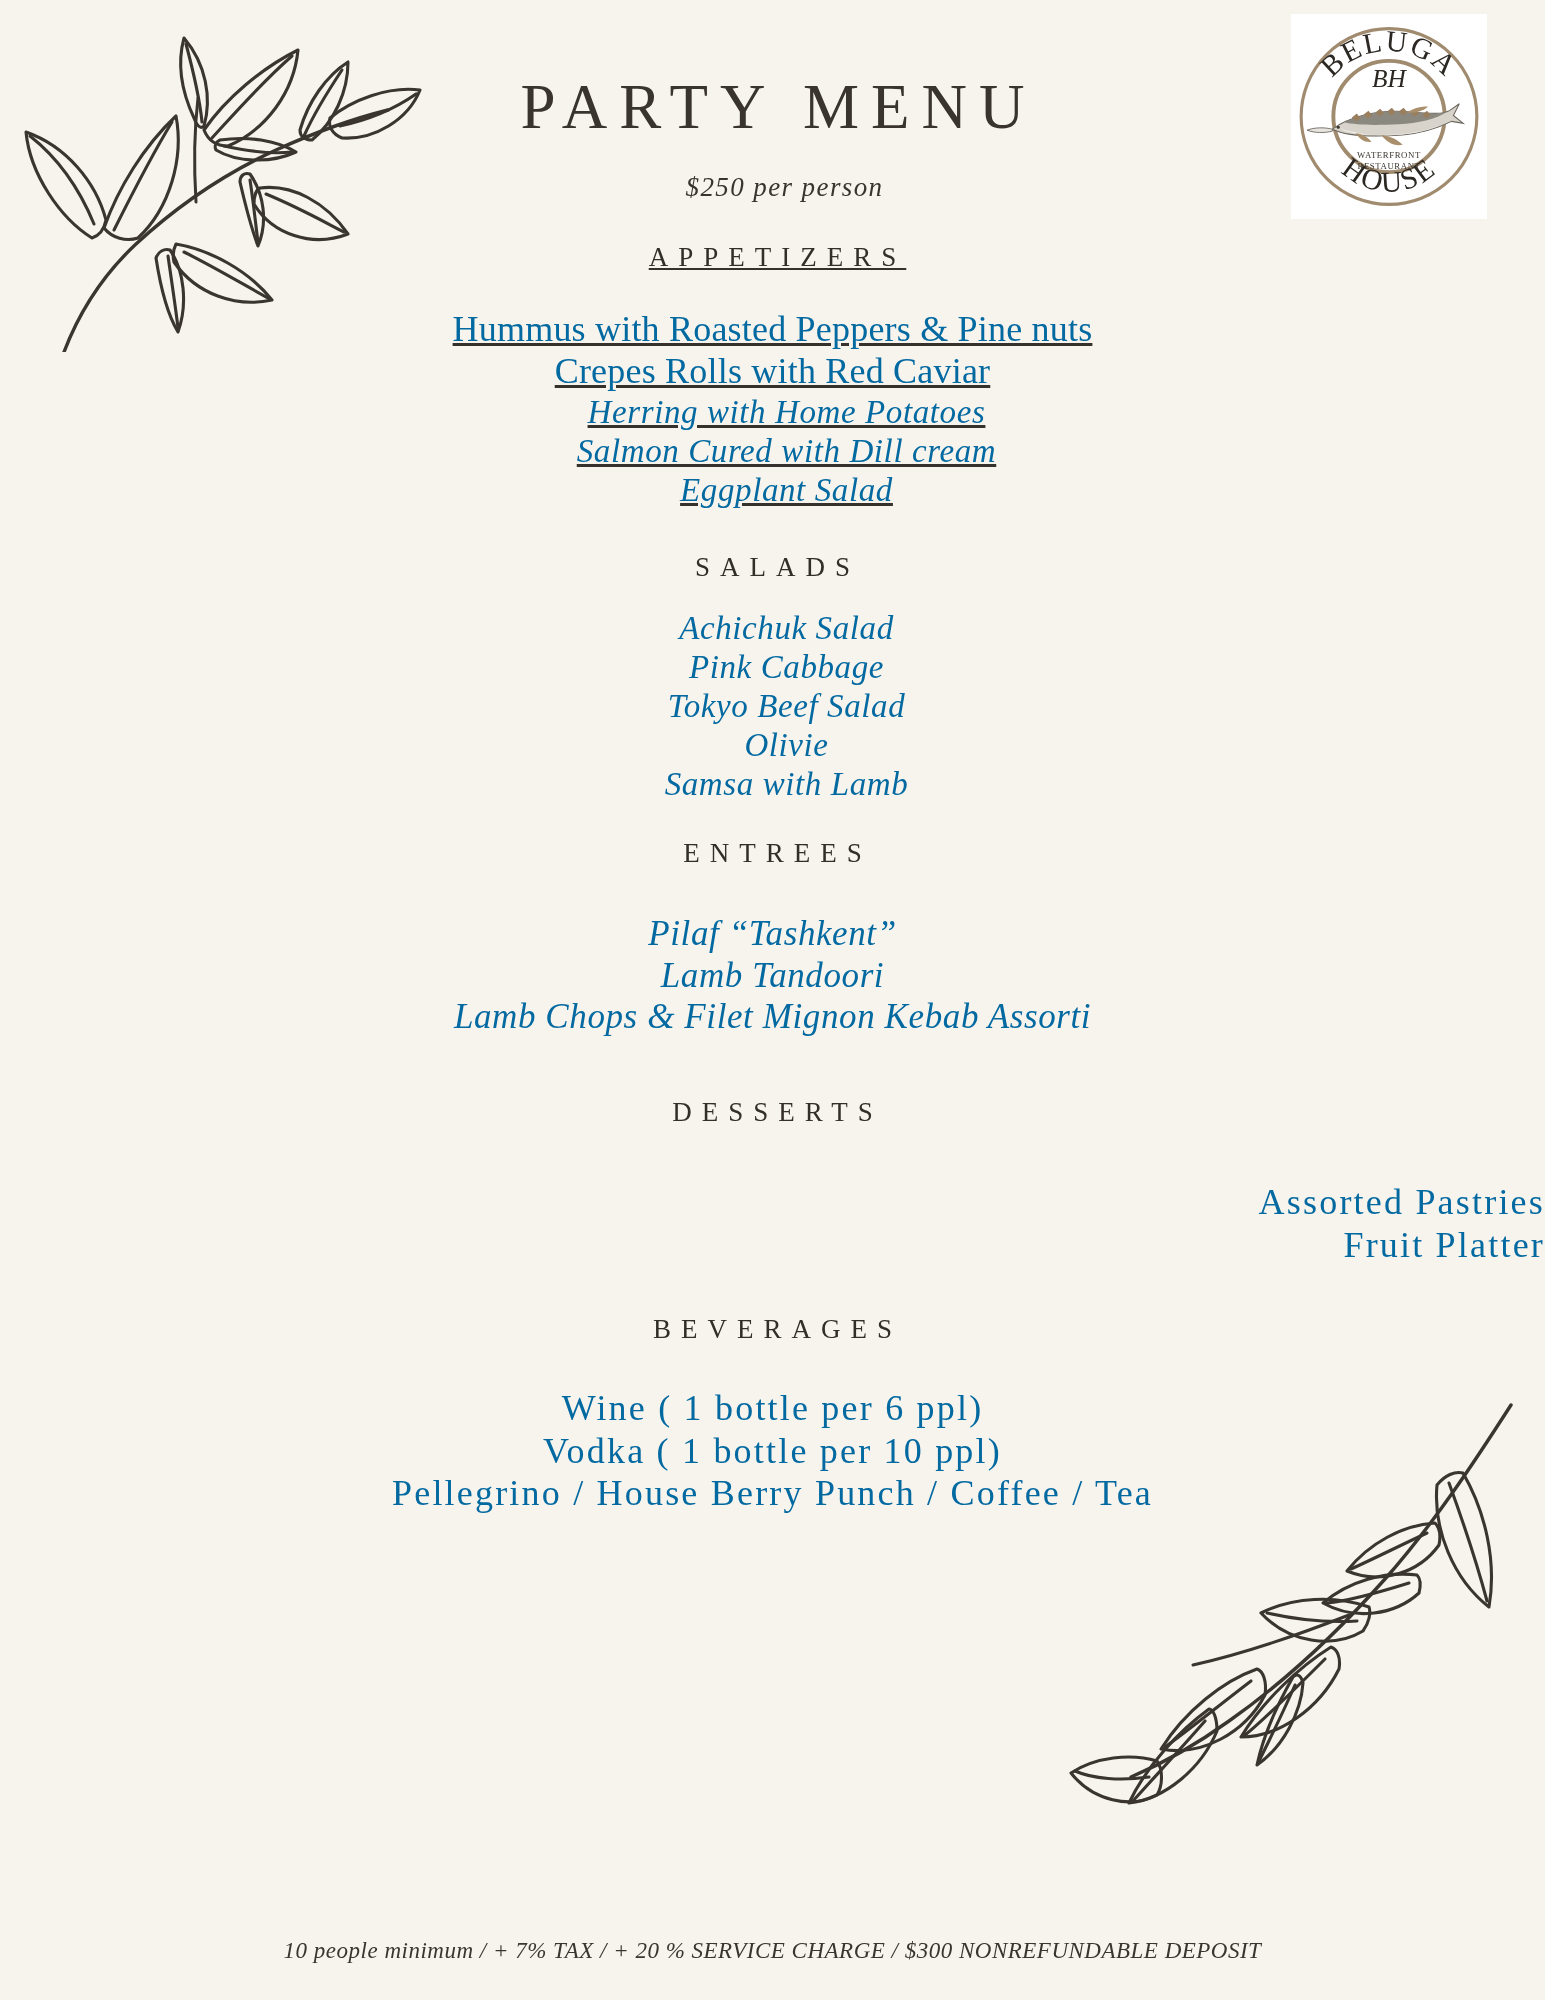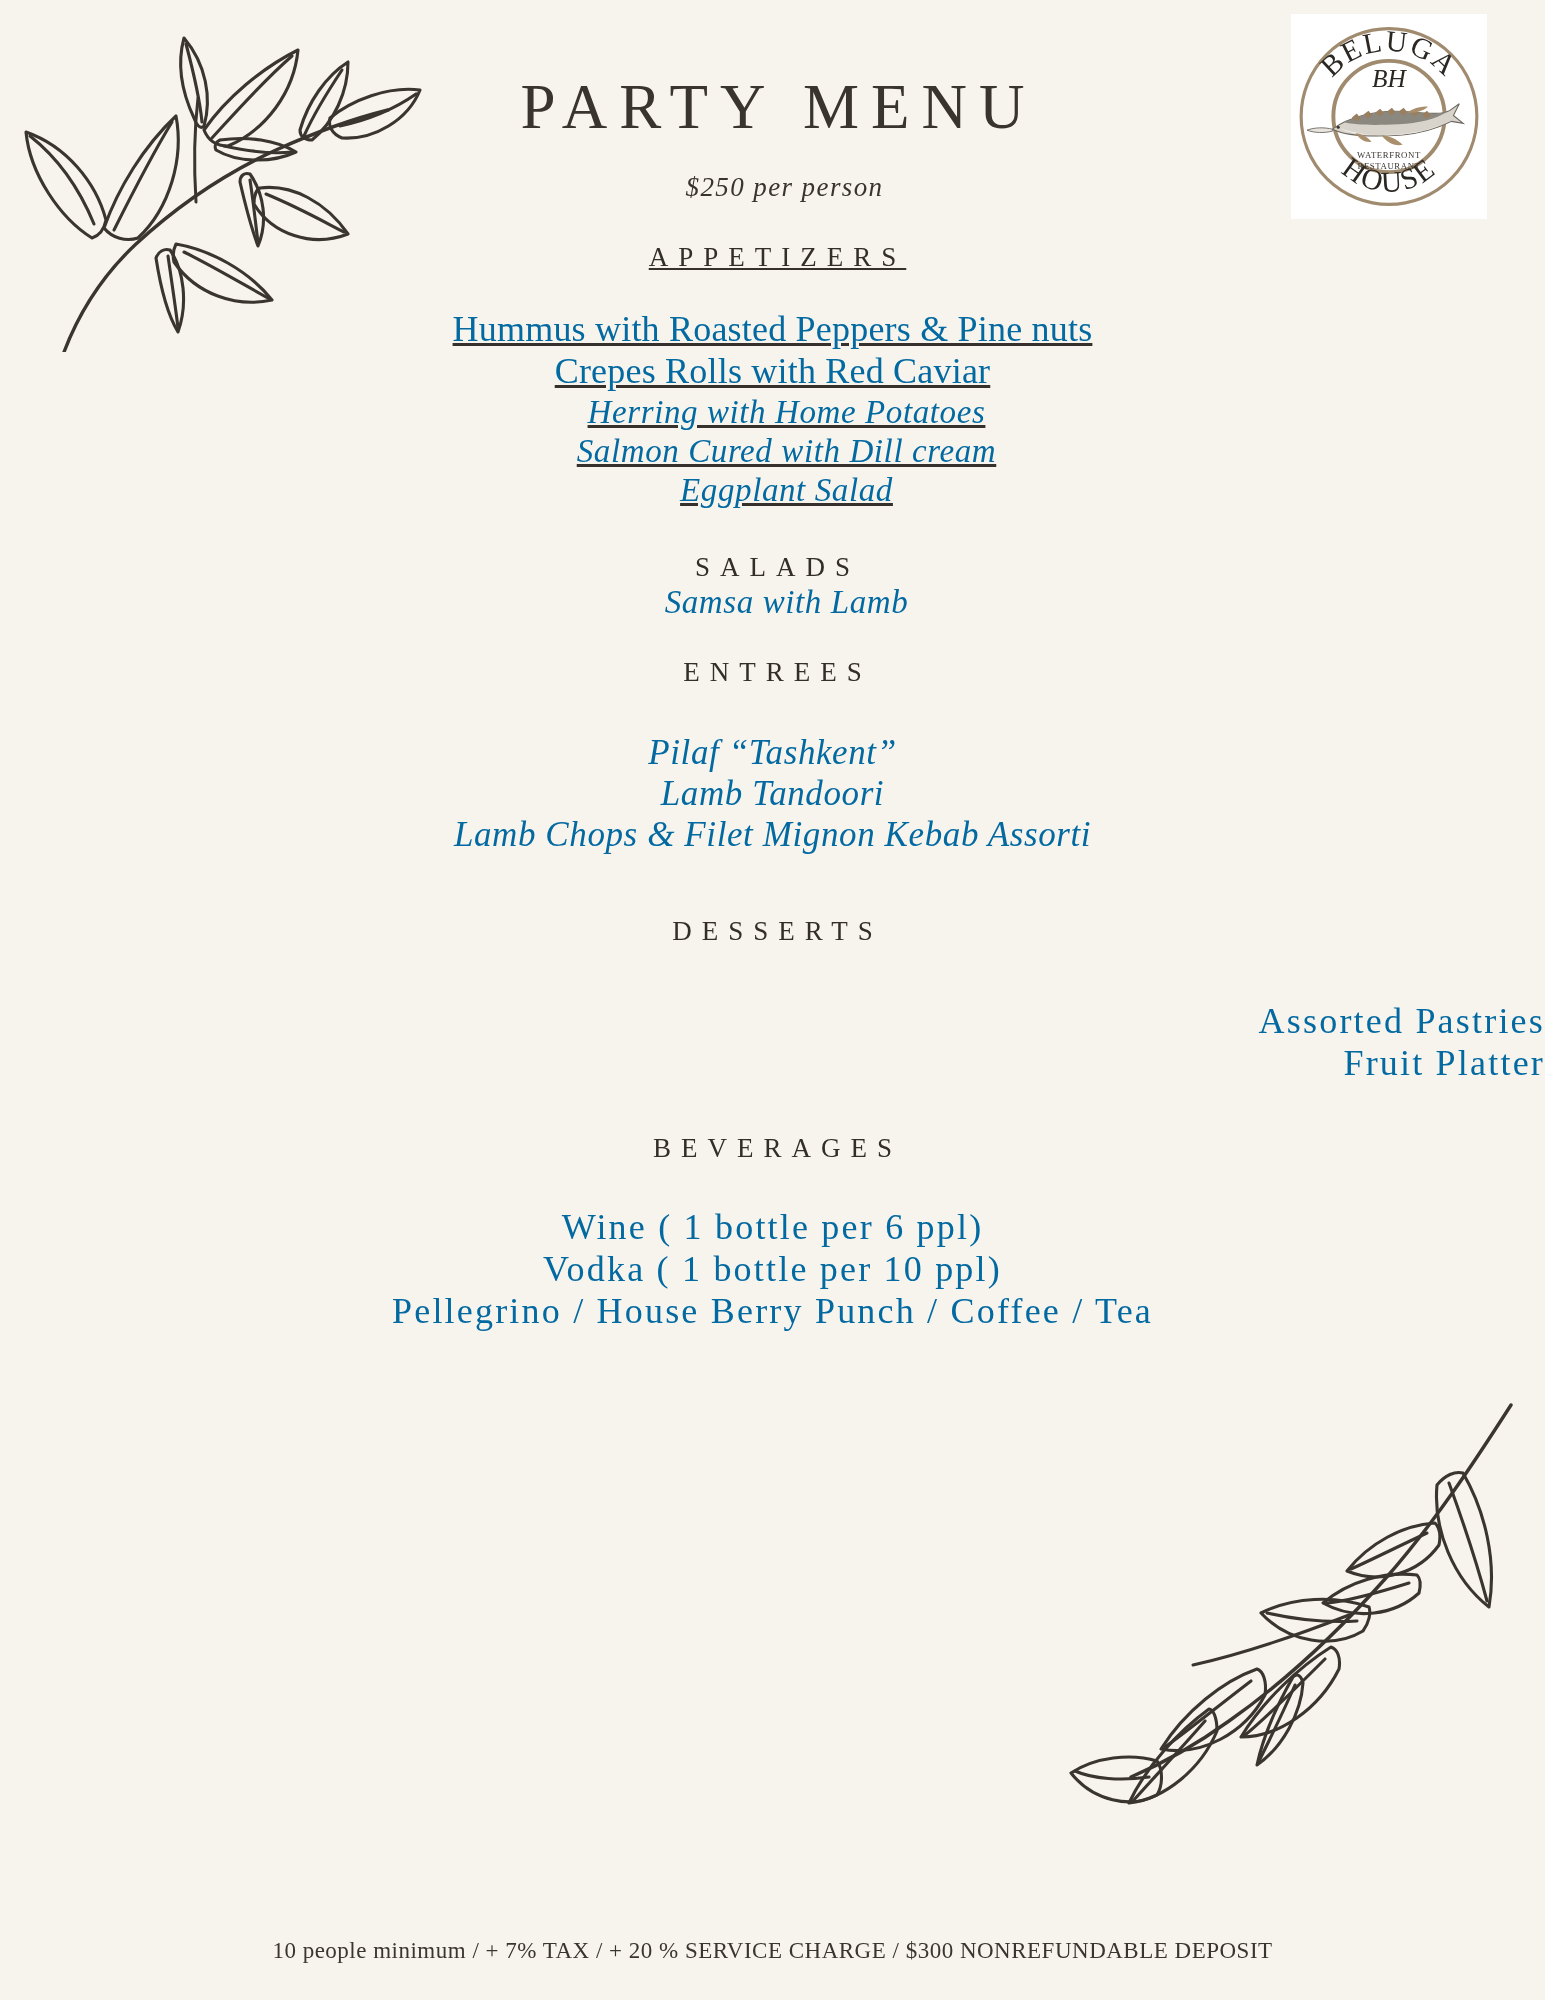--- a/index.html
+++ b/index.html
@@ -122,20 +122,21 @@
   .sec-beverages       { margin-top: 48px; }
   .sec-beverages .items{ margin-top: 42px; }
 
   .footer-note {
     position: absolute;
     left: 0;
     right: 0;
     bottom: 36px;
     text-align: center;
     font-size: 23px;
+    font-style: italic;
     letter-spacing: 0.5px;
     color: #3b352f;
   }
 </style>
 </head>
 <body>
 
 <div class="page">
 
   <div class="branch top-left">
@@ -287,20 +288,26 @@
           <div class="items">
             <div class="item roman">Hummus with Roasted Peppers &amp; Pine nuts</div>
             <div class="item roman">Crepes Rolls with Red Caviar</div>
             <div class="item ital">Herring with Home Potatoes</div>
             <div class="item ital">Salmon Cured with Dill cream</div>
             <div class="item ital">Eggplant Salad</div>
           </div>
         </div>
         <div class="section sec-salads">
           <div class="section-head">SALADS</div>
+          <div class="items">
+            <div class="item ital">Achichuk Salad</div>
+            <div class="item ital">Pink Cabbage</div>
+            <div class="item ital">Tokyo Beef Salad</div>
+            <div class="item ital">Olivie</div>
+          </div>
         </div>
         <div class="section sec-hot-appetizers">
           <div class="items">
             <div class="item ital">Samsa with Lamb</div>
           </div>
         </div>
         <div class="section sec-entrees">
           <div class="section-head">ENTREES</div>
           <div class="items">
             <div class="item ital-lg">Pilaf “Tashkent”</div>

